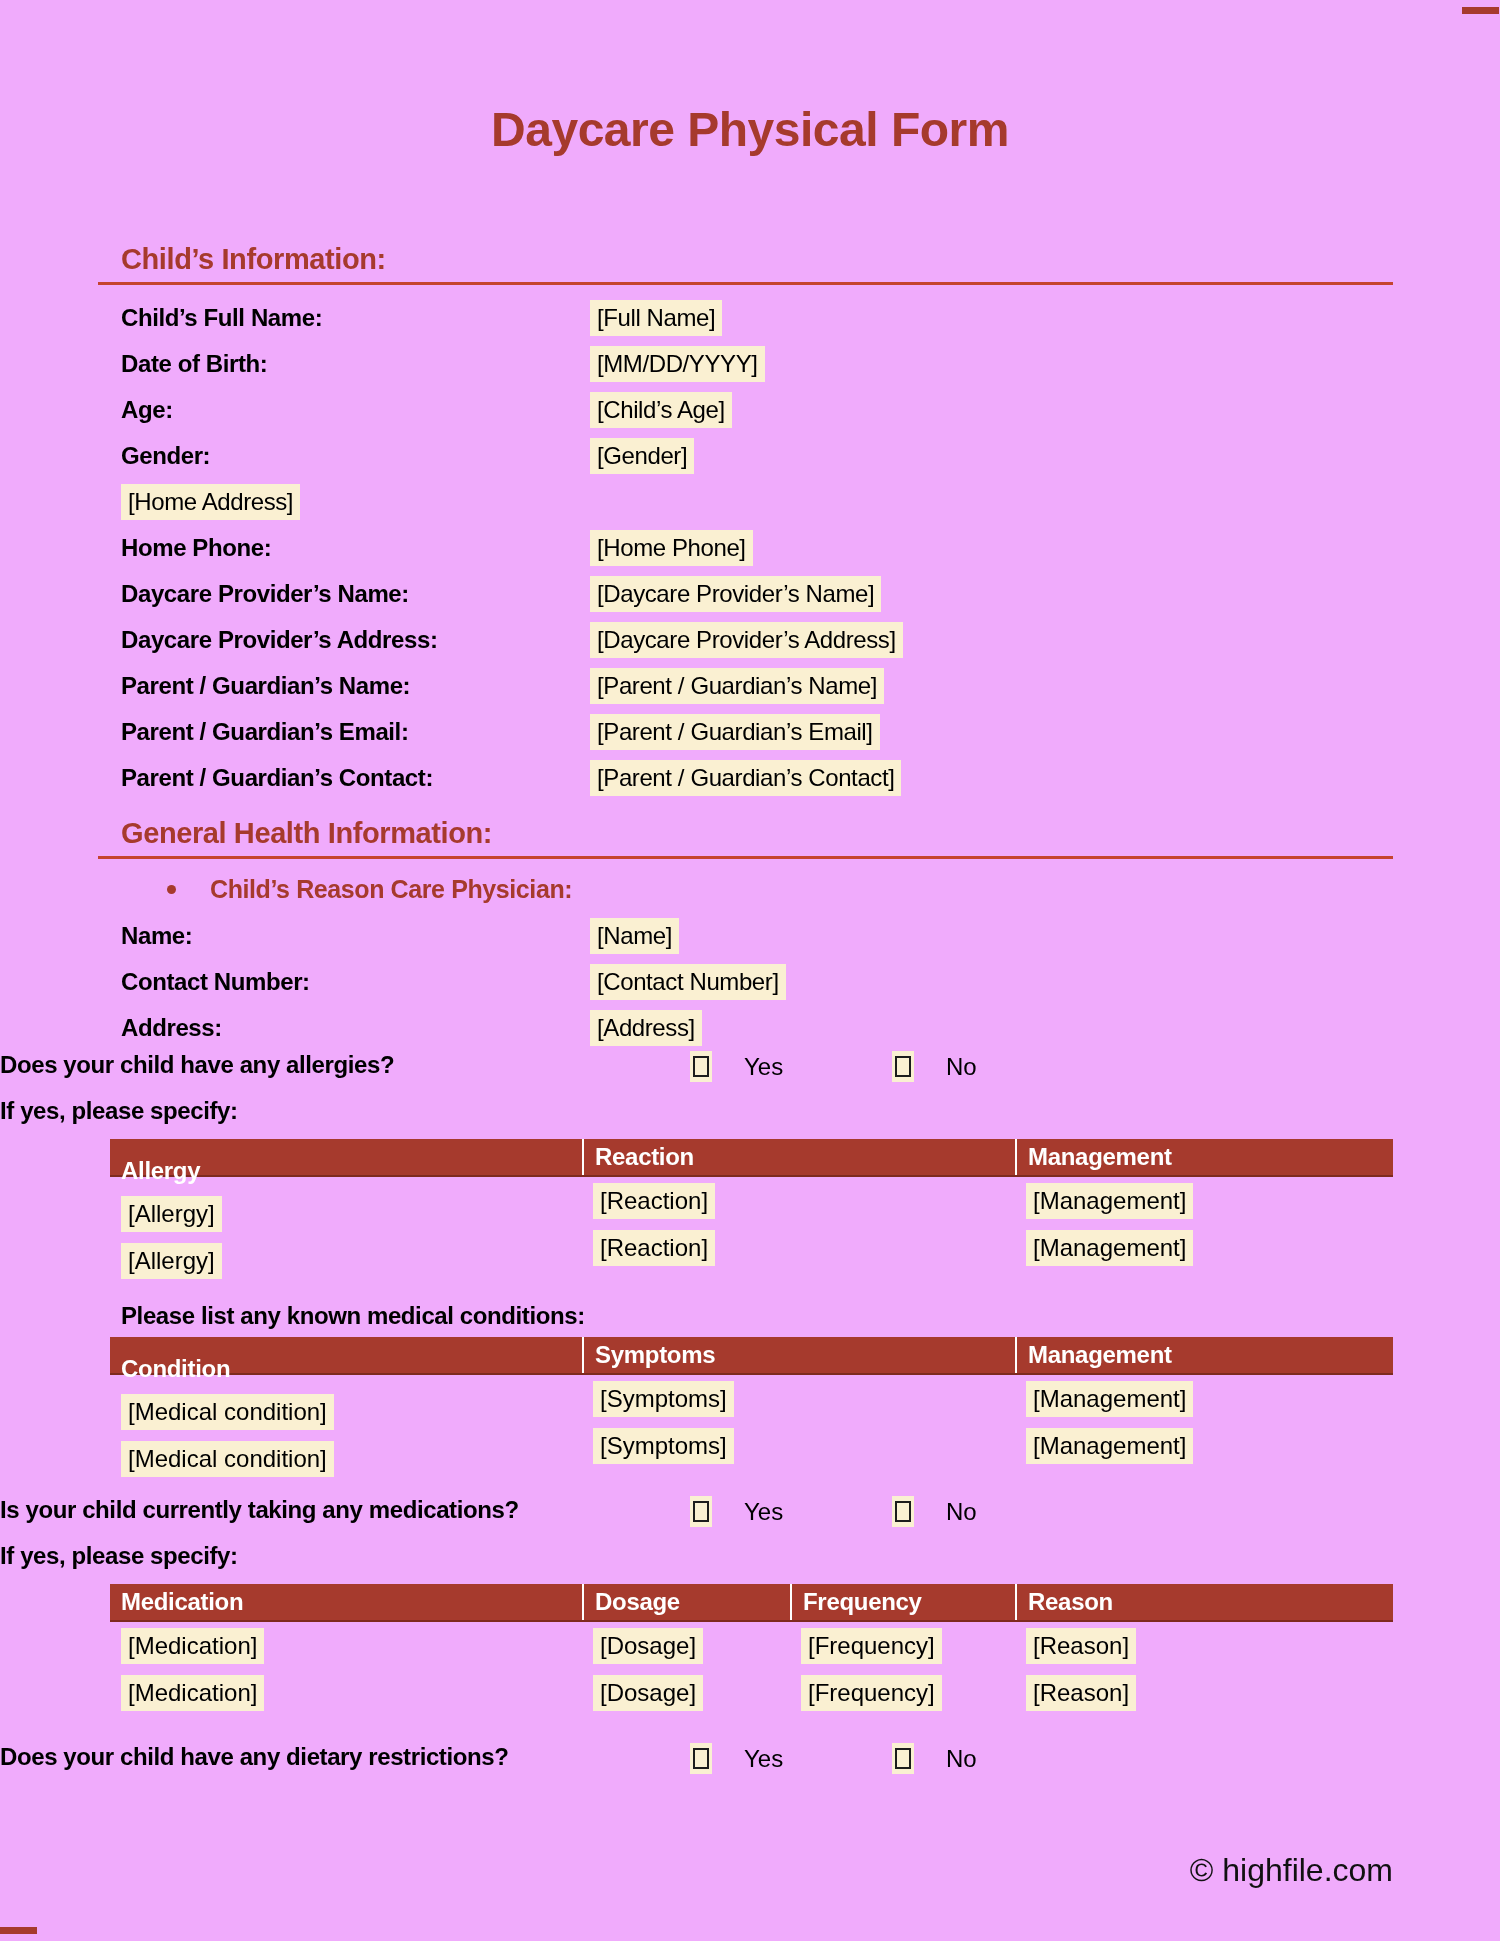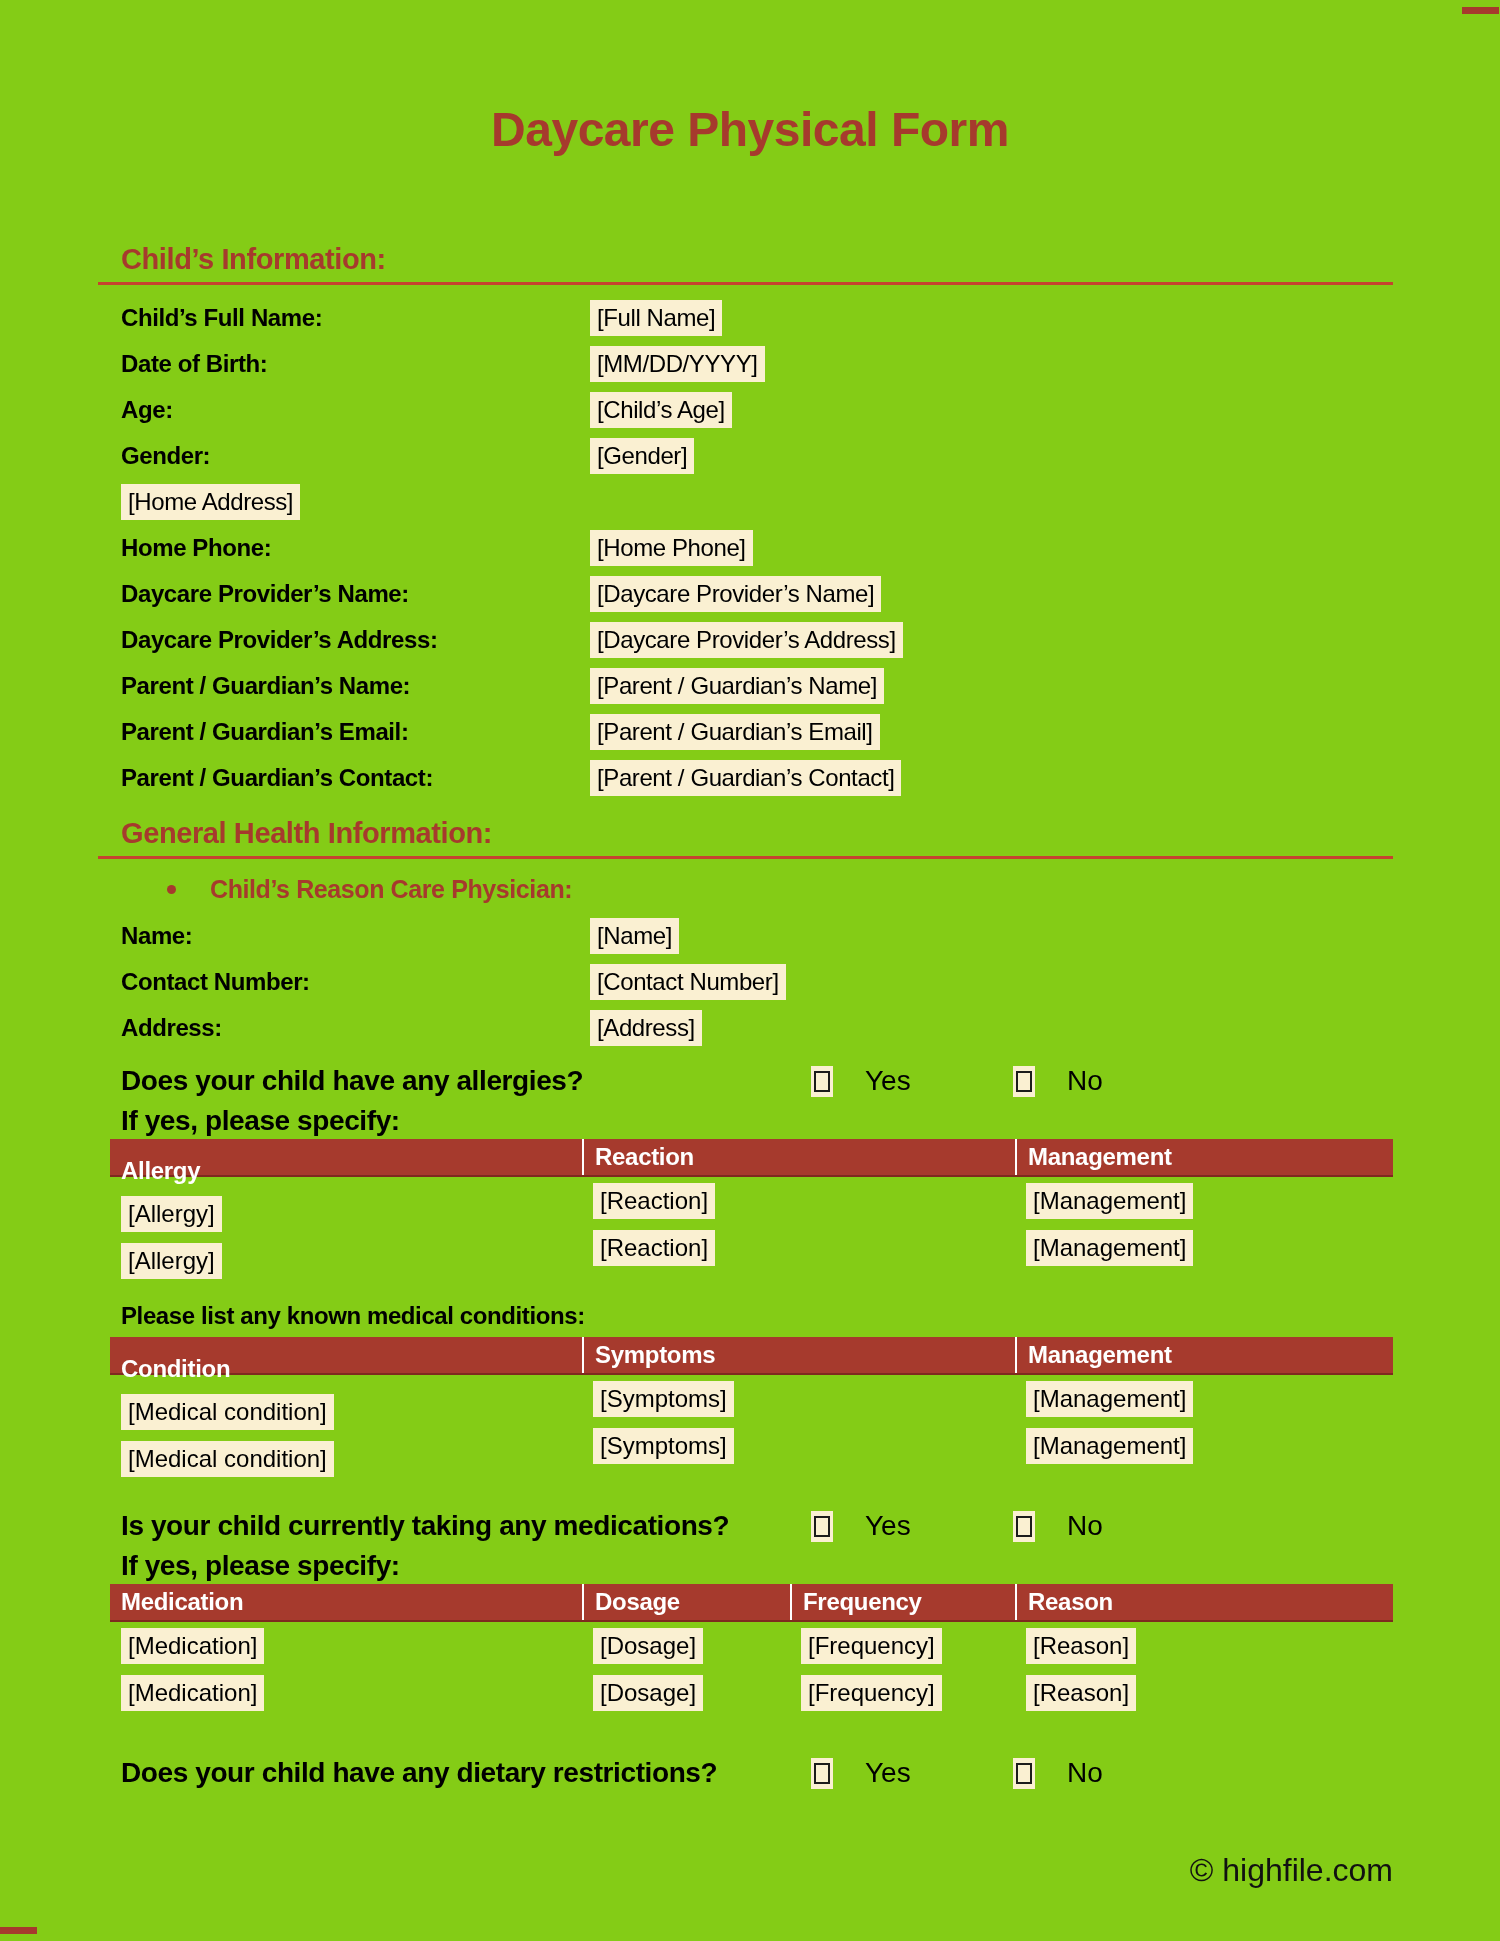--- a/index.html
+++ b/index.html
@@ -3,21 +3,21 @@
 <meta charset="utf-8">
 <style>
   :root{
     --accent:#A63A2D;
     --rule:#C5432F;
     --hl:#FAF0D2;
     --hdr-border:#7E2A1F;
   }
   *{margin:0;padding:0;box-sizing:border-box;}
   body{background:#fff;font-family:"Liberation Sans",sans-serif;color:#000;}
-  .page{position:relative;width:1500px;height:1941px;background:#84cc16;overflow:hidden;}
+  .page{position:relative;width:1500px;height:1941px;background:#f0abfc;overflow:hidden;}
 
   .bar{position:absolute;background:var(--accent);}
   .bar-tr{top:7px;right:1px;width:37px;height:7px;}
   .bar-bl{bottom:7px;left:0;width:37px;height:7px;}
 
   .title{margin-top:102px;text-align:center;font-size:48px;line-height:56px;
          font-weight:bold;color:var(--accent);letter-spacing:-0.5px;}
 
   h2.section{margin:85px 0 0 98px;width:1295px;font-size:29px;line-height:33px;
     font-weight:bold;color:var(--accent);padding:0 0 6px 23px;
@@ -29,22 +29,22 @@
   .frow.first{margin-top:10px;}
   .frow .lbl{width:469px;flex:0 0 469px;}
   .hl{background:var(--hl);padding:4px 7px;font-weight:normal;}
 
   .brow{margin:10px 0 0 167px;height:40px;display:flex;align-items:center;
         color:var(--accent);font-weight:bold;font-size:25px;letter-spacing:-0.4px;}
   .brow .bdot{width:9px;height:9px;border-radius:50%;background:var(--accent);
         margin-right:34px;flex:0 0 9px;}
   .sub-first{margin-top:4px;}
 
-  .qrow{position:relative;margin-left:121px;height:46px;display:flex;align-items:flex-end;
-        font-size:28px;font-weight:bold;letter-spacing:-0.4px;}
+  .qrow{position:relative;height:46px;display:flex;align-items:flex-start;
+        font-size:24px;font-weight:bold;letter-spacing:-0.4px;}
   .qrow.short{height:40px;}
   .opt{position:absolute;display:flex;align-items:center;font-weight:normal;letter-spacing:0;}
   .opt.yes{left:690px;}
   .opt.no{left:892px;}
   .cbwrap{background:var(--hl);padding:5px 3px;display:inline-flex;align-items:center;justify-content:center;}
   .cb{width:16px;height:21px;border:2px solid #1c1c1c;background:transparent;}
   .opt .optlbl{margin-left:32px;}
 
   .tbl{margin-left:110px;width:1283px;}
   .tbl.t1{margin-top:2px;}

